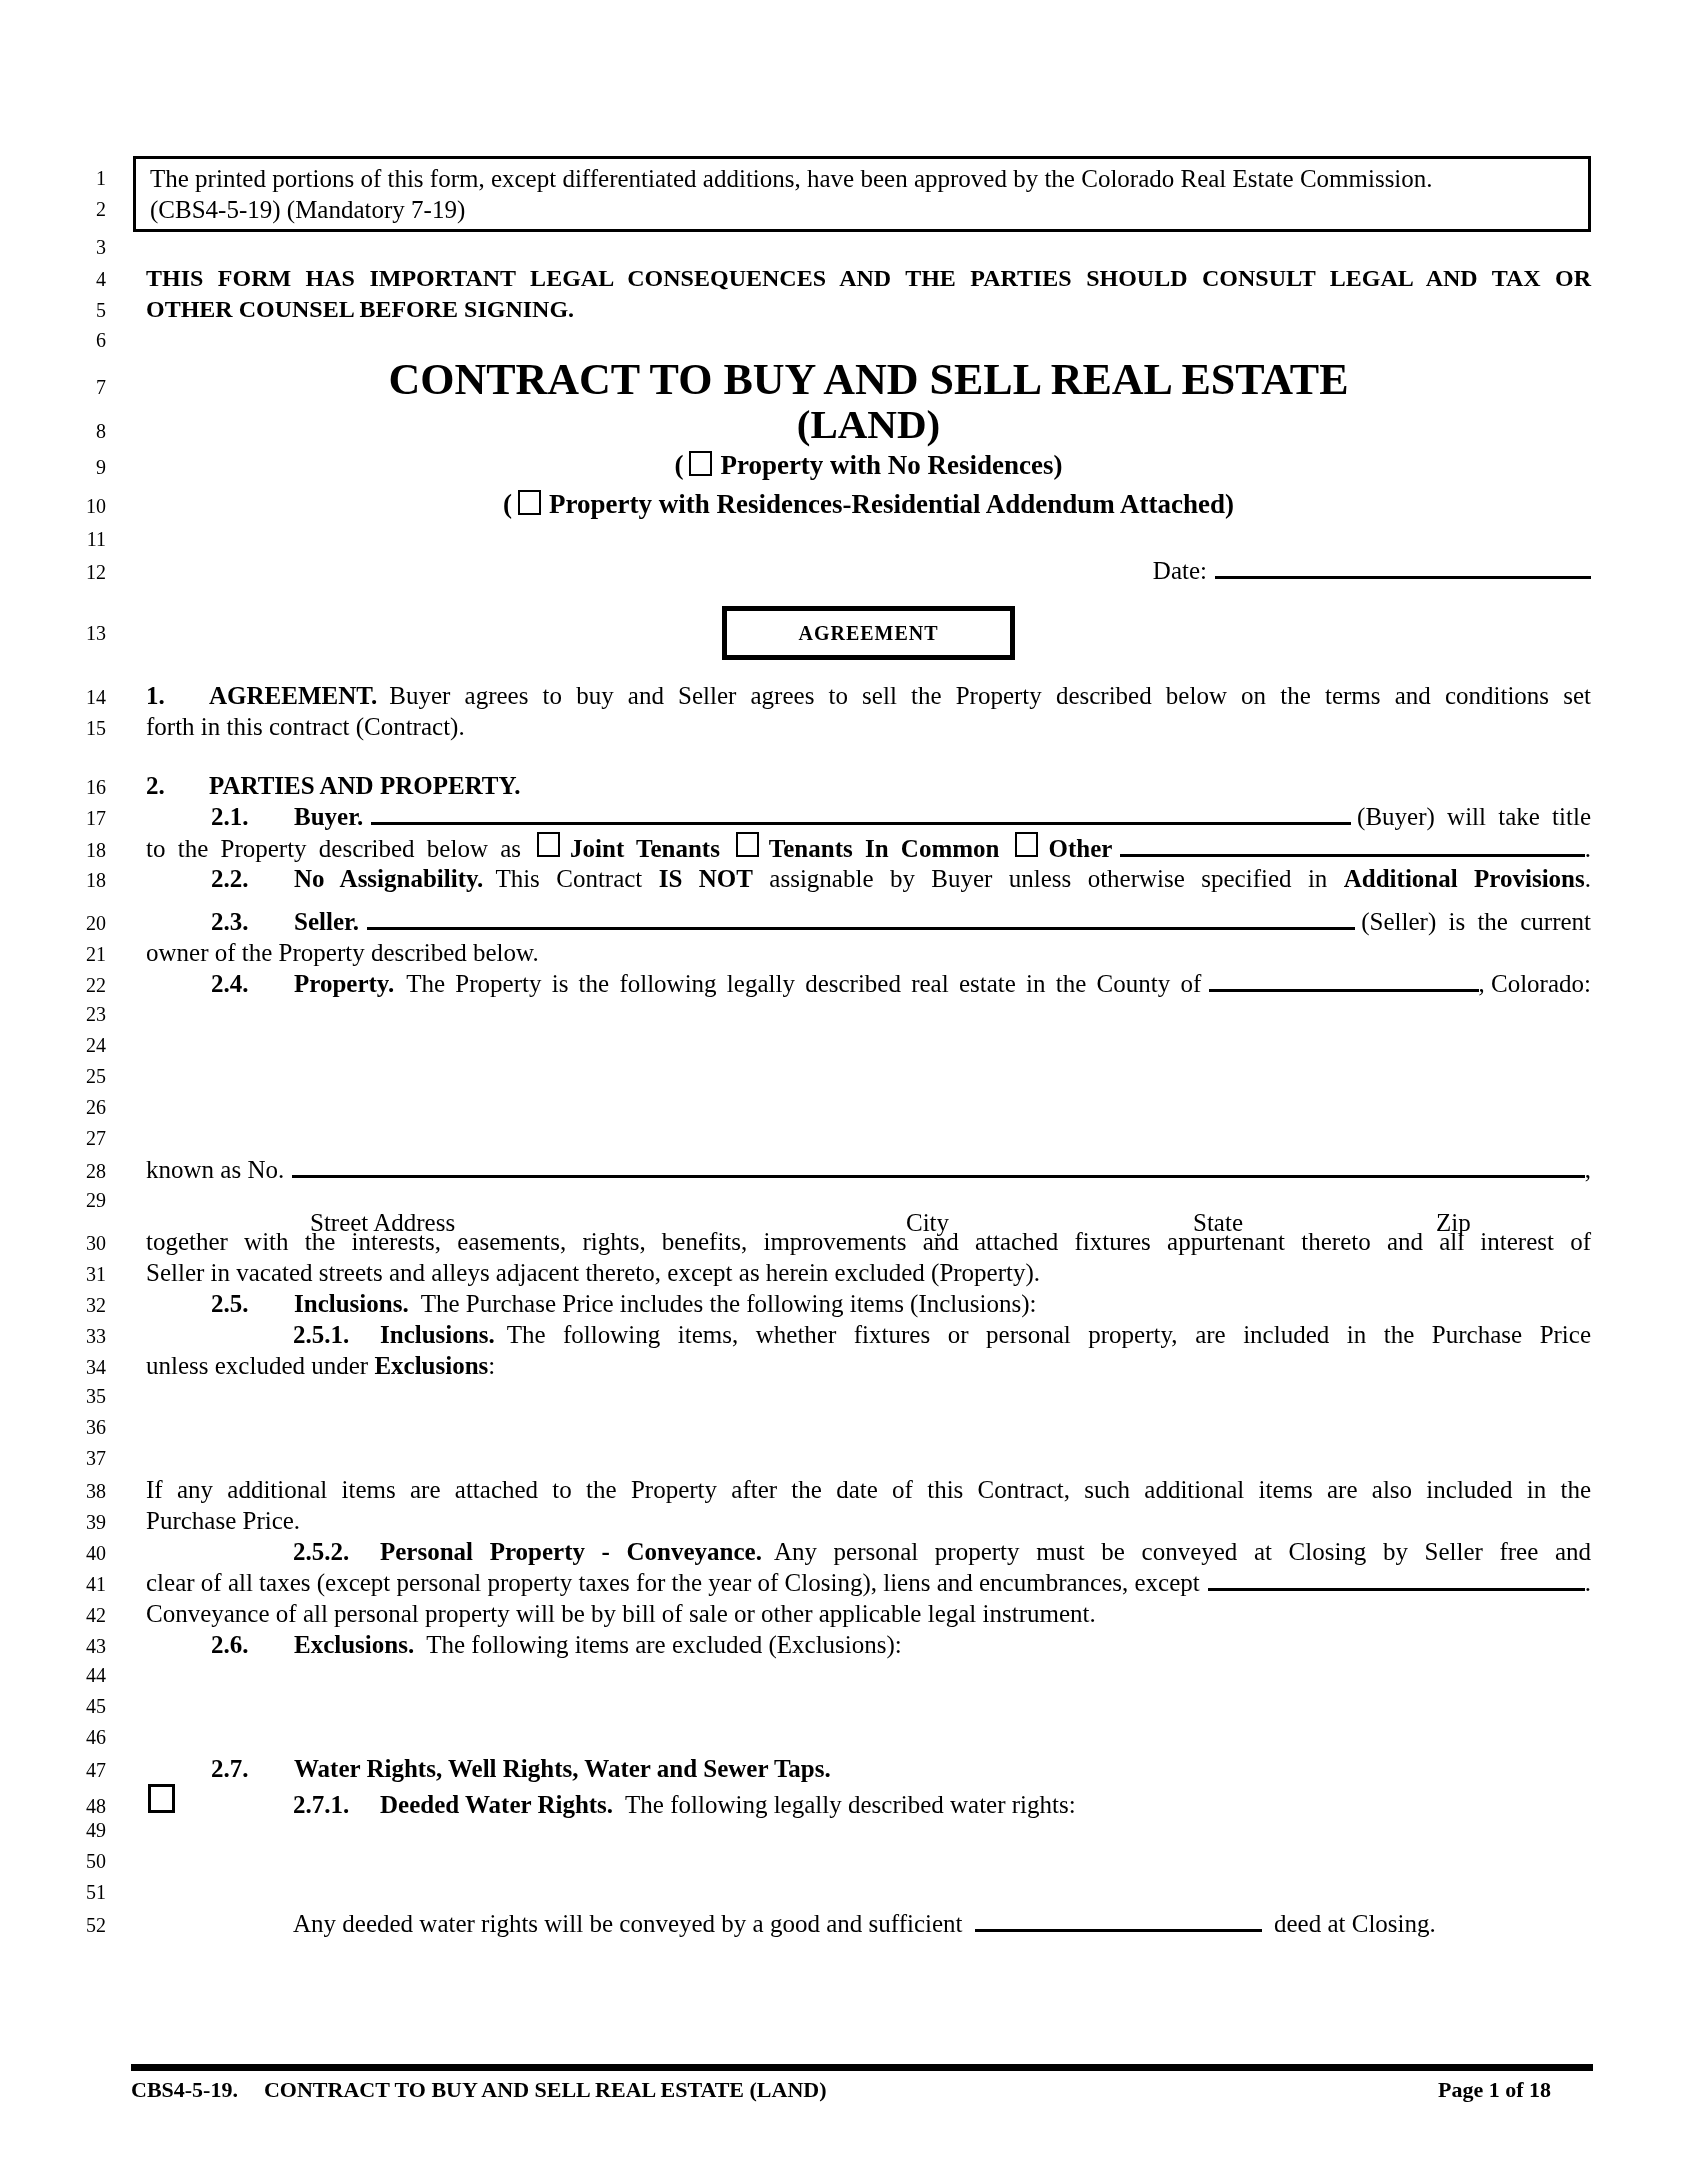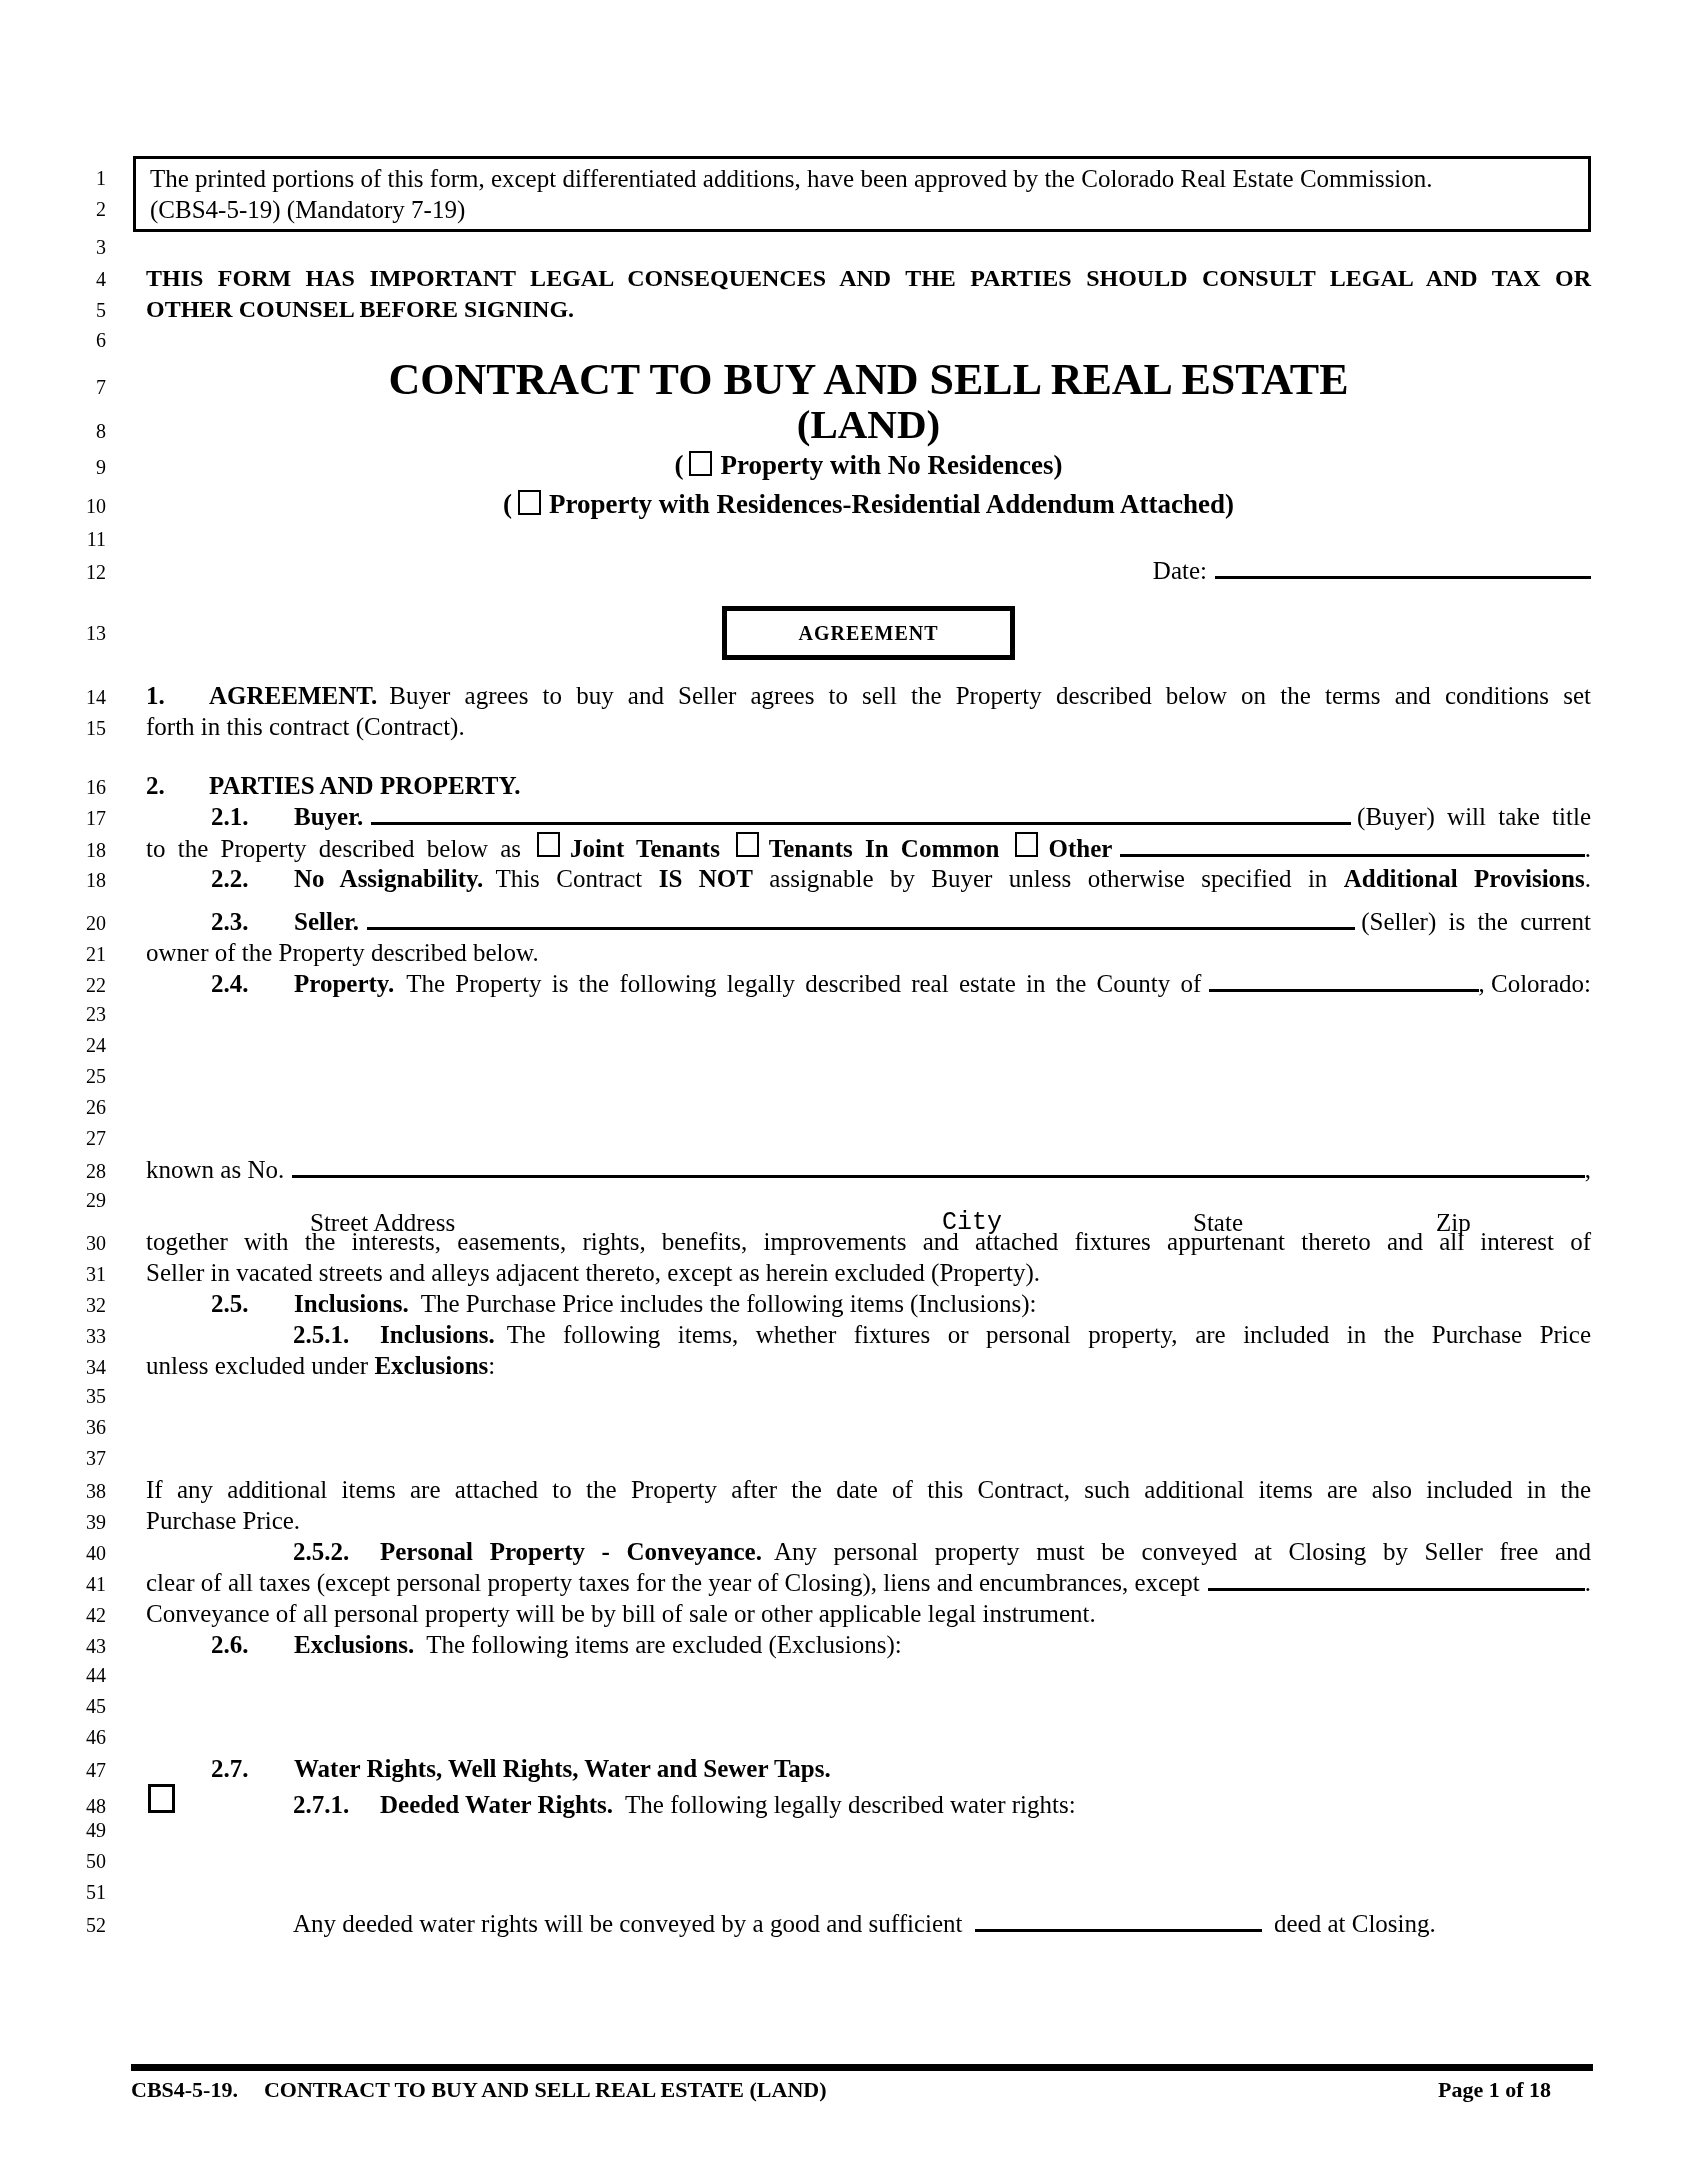--- a/index.html
+++ b/index.html
@@ -244,21 +244,21 @@
         <span>known as No.</span>
         <span class="fill"></span>
         <span>,</span>
       </div>
     </div>
 
     <div class="row">
       <span class="ln">29</span>
       <div class="c labs">
         <span style="left:164px;">Street Address</span>
-        <span style="left:796px;font-family:Liberation Mono, monospace;">City</span>
+        <span style="left:760px;">City</span>
         <span style="left:1047px;">State</span>
         <span style="left:1290px;">Zip</span>
       </div>
     </div>
 
     <div class="sp10"></div>
 
     <div class="row">
       <span class="ln">30</span>
       <div class="c just">together with the interests, easements, rights, benefits, improvements and attached fixtures appurtenant thereto and all interest of</div>

